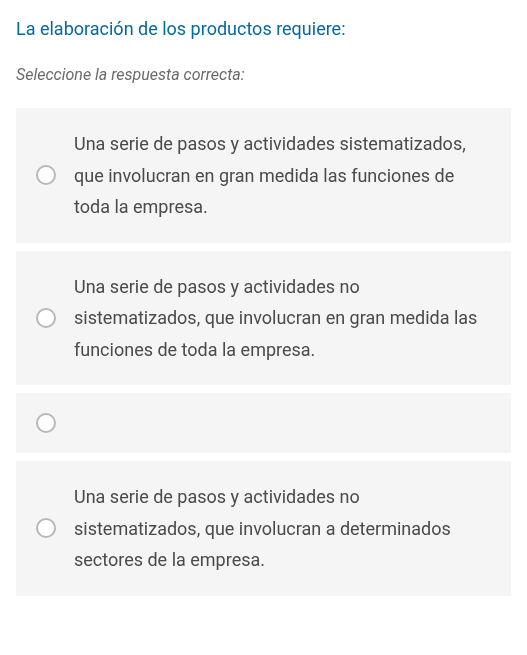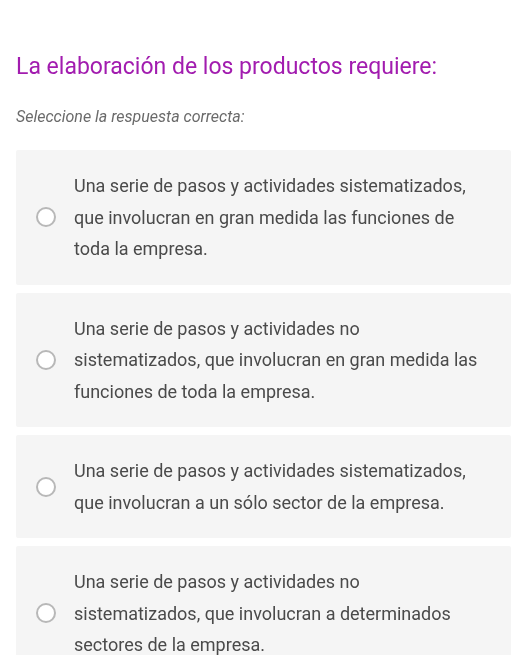--- a/index.html
+++ b/index.html
@@ -8,26 +8,25 @@
       padding: 0;
     }
     body {
       font-family: -apple-system, BlinkMacSystemFont, "Segoe UI", Roboto, "Helvetica Neue", Arial, sans-serif;
       background: #ffffff;
       padding: 16px;
       width: 527px;
       color: #3a3a3a;
     }
     .question-text {
-      font-size: 23px;
+      font-size: 18px;
       font-weight: 400;
-      color: #a21caf;
+      color: #0369a1;
       margin-bottom: 24px;
       line-height: 1.4;
-      margin-top: 35px;
     }
     .instruction {
       font-size: 16px;
       font-style: italic;
       color: #6a6a6a;
       margin-bottom: 24px;
     }
     .options {
       display: flex;
       flex-direction: column;
@@ -69,19 +68,18 @@
   <label class="option">
     <span class="radio-circle"></span>
     <span class="option-text">Una serie de pasos y actividades sistematizados, que involucran en gran medida las funciones de toda la empresa.</span>
   </label>
   <label class="option">
     <span class="radio-circle"></span>
     <span class="option-text">Una serie de pasos y actividades no sistematizados, que involucran en gran medida las funciones de toda la empresa.</span>
   </label>
   <label class="option">
     <span class="radio-circle"></span>
-    <span class="option-text">Una serie de pasos y actividades sistematizados, que involucran a un sólo sector de la empresa.</span>
   </label>
   <label class="option">
     <span class="radio-circle"></span>
     <span class="option-text">Una serie de pasos y actividades no sistematizados, que involucran a determinados sectores de la empresa.</span>
   </label>
 </div>
 
 </body></html>

